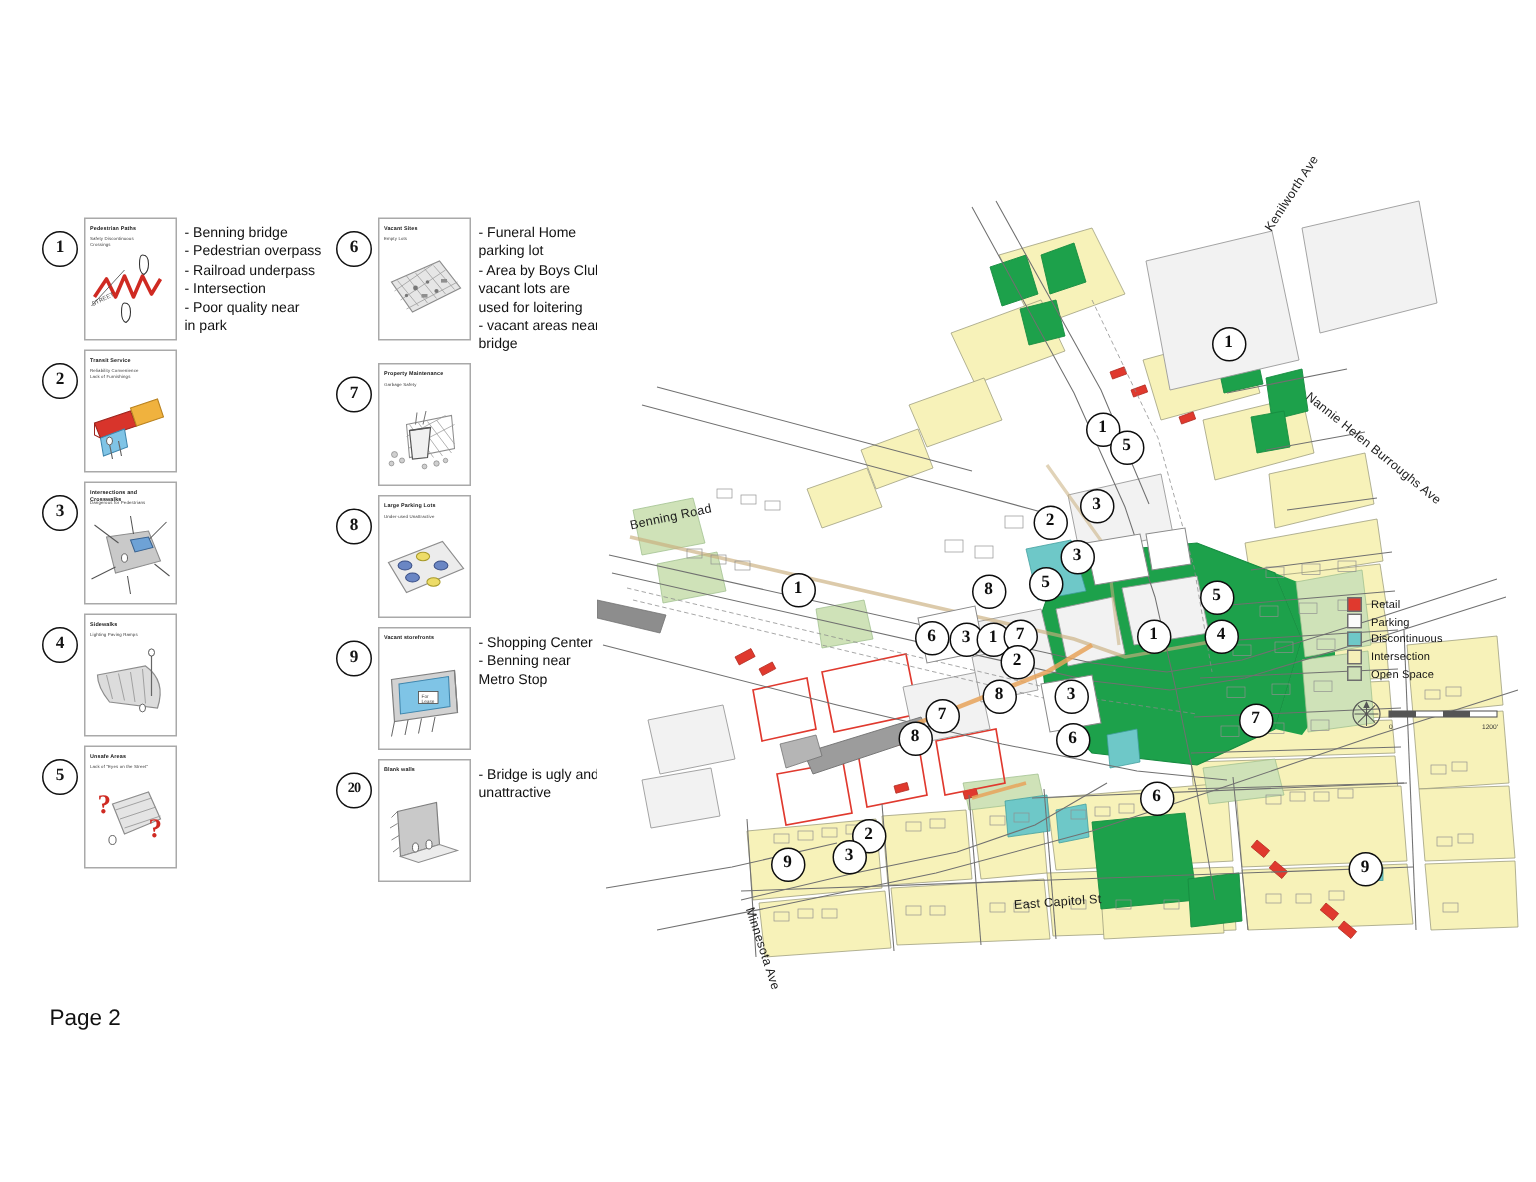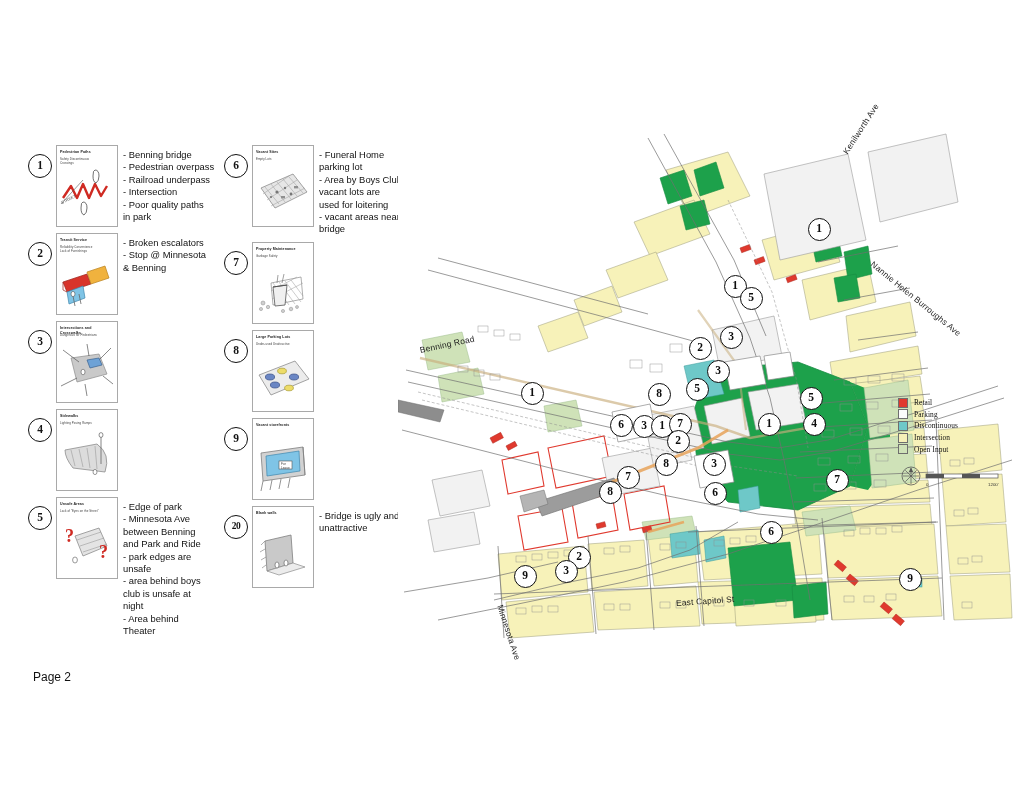--- a/index.html
+++ b/index.html
@@ -45,28 +45,28 @@
       border:1.7px solid #0d0d0d;border-radius:50%;background:#fff;
       display:flex;align-items:center;justify-content:center;
       font-size:11.5px;font-weight:700;line-height:1;color:#0d0d0d;
       font-family:"Liberation Serif",serif;z-index:30;}
 
   
   .stlabel{position:absolute;font-size:8.4px;color:#1b1b1b;white-space:nowrap;
       font-weight:400;letter-spacing:.2px;z-index:20;}
 
   
-  #map-legend{position:absolute;left:898px;top:397px;z-index:40;font-family:Liberation Serif, serif;}
+  #map-legend{position:absolute;left:898px;top:397px;z-index:40;}
   .lg-row{display:flex;align-items:center;height:11.6px;}
   .lg-sw{width:8px;height:8px;border:1px solid #6e6e6e;margin-right:6px;flex:0 0 auto;}
   .lg-lb{font-size:7.4px;color:#111;letter-spacing:.1px;}
 
   #north-scale{position:absolute;left:900px;top:465px;z-index:40;}
 
-  #page-num{position:absolute;left:33px;top:670px;font-size:12px;color:#111;}
+  #page-num{position:absolute;left:33px;top:670px;font-size:15px;color:#111;}
 </style>
 </head>
 <body>
 
 <div id="issue-panel">
   <div class="issue-col col-left" id="col-left">
       <div class="issue-row">
         <div class="issue-num">1</div>
         <div class="thumb">
           <div class="t-title" style="white-space: pre-line;">Pedestrian Paths</div>
@@ -79,43 +79,40 @@
                 <text x="5" y="40" font-size="4" fill="#444" transform="rotate(-26 5 40)">STREET</text>
                 <path d="M38 6 q4 0 4 6 q0 5 -3 7 q-3 -1 -3 -7 q0 -6 2 -6z" fill="#fff" stroke="#333" stroke-width="0.7"></path>
                 <path d="M26 38 q4 0 4 6 q0 5 -3 7 q-3 -1 -3 -7 q0 -6 2 -6z" fill="#fff" stroke="#333" stroke-width="0.7"></path>
             </svg>
           </div>
         </div>
         <div class="issue-text">- Benning bridge
 - Pedestrian overpass
 - Railroad underpass
 - Intersection
-- Poor quality paths
+- Poor quality near
    in park</div>
       </div>
       <div class="issue-row">
         <div class="issue-num">2</div>
         <div class="thumb">
           <div class="t-title" style="white-space: pre-line;">Transit Service</div>
           <div class="t-sub" style="white-space: pre-line;">Reliability   Convenience
 Lack of Furnishings</div>
           <div class="art">
             <svg viewBox="0 0 60 62" xmlns="http://www.w3.org/2000/svg">
               <polygon points="6,30 30,22 34,32 10,40" fill="#d8342b" stroke="#9c241d" stroke-width="0.7"></polygon>
                 <polygon points="30,20 48,14 52,26 34,32" fill="#f0b23e" stroke="#b9821f" stroke-width="0.7"></polygon>
                 <polygon points="10,40 26,34 28,46 12,52" fill="#7fc4e6" stroke="#3f86ad" stroke-width="0.7"></polygon>
                 <path d="M16 44 l2 10 M22 42 l2 10" stroke="#666" stroke-width="0.8"></path>
                 <path d="M6 30 l0 8 l4 2" stroke="#9c241d" stroke-width="0.7" fill="none"></path>
                 <ellipse cx="16" cy="42" rx="2" ry="2.6" fill="#fff" stroke="#555" stroke-width="0.6"></ellipse>
             </svg>
           </div>
         </div>
-        <div class="issue-text">- Broken escalators
-- Stop @ Minnesota
-    &amp; Benning</div>
       </div>
       <div class="issue-row">
         <div class="issue-num">3</div>
         <div class="thumb">
           <div class="t-title" style="white-space: pre-line;">Intersections and
 Crosswalks</div>
           <div class="t-sub" style="white-space: pre-line;">Dangerous for Pedestrians</div>
           <div class="art">
             <svg viewBox="0 0 60 62" xmlns="http://www.w3.org/2000/svg">
               <polygon points="14,18 42,14 50,34 20,42" fill="#c9c9c9" stroke="#8d8d8d" stroke-width="0.7"></polygon>
@@ -151,31 +148,20 @@
           <div class="art">
             <svg viewBox="0 0 60 62" xmlns="http://www.w3.org/2000/svg">
               <polygon points="18,20 42,12 50,30 26,40" fill="#e4e4e4" stroke="#8d8d8d" stroke-width="0.8"></polygon>
                 <path d="M20,24 L44,16 M23,30 L47,22 M26,36 L50,28" stroke="#9a9a9a" stroke-width="0.6"></path>
                 <text x="8" y="26" font-size="18" fill="#cf2a22" font-weight="bold" font-family="Liberation Serif, serif">?</text>
                 <text x="42" y="42" font-size="18" fill="#cf2a22" font-weight="bold" font-family="Liberation Serif, serif">?</text>
                 <ellipse cx="18" cy="44" rx="2.4" ry="3" fill="#fff" stroke="#555" stroke-width="0.6"></ellipse>
             </svg>
           </div>
         </div>
-        <div class="issue-text">- Edge of park
-- Minnesota Ave
-    between Benning
-    and Park and Ride
-- park edges are
-   unsafe
-- area behind boys
-   club is unsafe at
-   night
-- Area behind
-   Theater</div>
       </div>
     </div>
   <div class="issue-col col-right" id="col-right">
       <div class="issue-row">
         <div class="issue-num">6</div>
         <div class="thumb">
           <div class="t-title" style="white-space: pre-line;">Vacant Sites</div>
           <div class="t-sub" style="white-space: pre-line;">Empty Lots</div>
           <div class="art">
             <svg viewBox="0 0 60 62" xmlns="http://www.w3.org/2000/svg">
@@ -255,20 +241,23 @@
               <polygon points="8,16 50,10 52,38 10,44" fill="#d2d2d2" stroke="#7f7f7f" stroke-width="0.8"></polygon>
                 <polygon points="13,19 46,14 47,34 14,39" fill="#7fc4e6" stroke="#3f86ad" stroke-width="0.7"></polygon>
                 <rect x="26" y="24" width="13" height="8" fill="#fff" stroke="#555" stroke-width="0.6"></rect>
                 <text x="28" y="28" font-size="3.2" fill="#444">For</text>
                 <text x="28" y="31.5" font-size="3.2" fill="#444">Lease</text>
                 <path d="M10,44 L8,54 M19,43 L17,53 M28,42 L26,52 M37,41 L35,51" stroke="#666" stroke-width="0.7"></path>
                 <path d="M50,10 L52,38" stroke="#7f7f7f" stroke-width="0.8"></path>
             </svg>
           </div>
         </div>
+        <div class="issue-text">- Shopping Center
+- Benning near
+   Metro Stop</div>
       </div>
       <div class="issue-row">
         <div class="issue-num wide">20</div>
         <div class="thumb">
           <div class="t-title" style="white-space: pre-line;">Blank walls</div>
           <div class="t-sub" style="white-space: pre-line;"></div>
           <div class="art">
             <svg viewBox="0 0 60 62" xmlns="http://www.w3.org/2000/svg">
               <polygon points="12,16 38,10 40,38 14,46" fill="#c9c9c9" stroke="#7f7f7f" stroke-width="0.8"></polygon>
                 <polygon points="14,46 40,38 52,42 26,50" fill="#ececec" stroke="#8d8d8d" stroke-width="0.7"></polygon>
@@ -572,21 +561,21 @@
     <div class="lg-row">
       <span class="lg-sw" style="background: rgb(110, 200, 200);"></span>
       <span class="lg-lb">Discontinuous</span>
     </div>
     <div class="lg-row">
       <span class="lg-sw" style="background: rgb(246, 240, 184);"></span>
       <span class="lg-lb">Intersection</span>
     </div>
     <div class="lg-row">
       <span class="lg-sw" style="background: rgb(207, 226, 184);"></span>
-      <span class="lg-lb">Open Input</span>
+      <span class="lg-lb">Open Space</span>
     </div>
   </div>
 
 <div id="north-scale">
   <svg width="105" height="24" viewBox="0 0 105 24" xmlns="http://www.w3.org/2000/svg">
     <g>
       <circle cx="11" cy="11" r="9" fill="none" stroke="#555" stroke-width="0.8"></circle>
       <path d="M11 3 L11 19 M3 11 L19 11 M5.3 5.3 L16.7 16.7 M16.7 5.3 L5.3 16.7" stroke="#555" stroke-width="0.7"></path>
       <path d="M11 2.4 L8.8 7 L13.2 7 Z" fill="#555"></path>
     </g>

